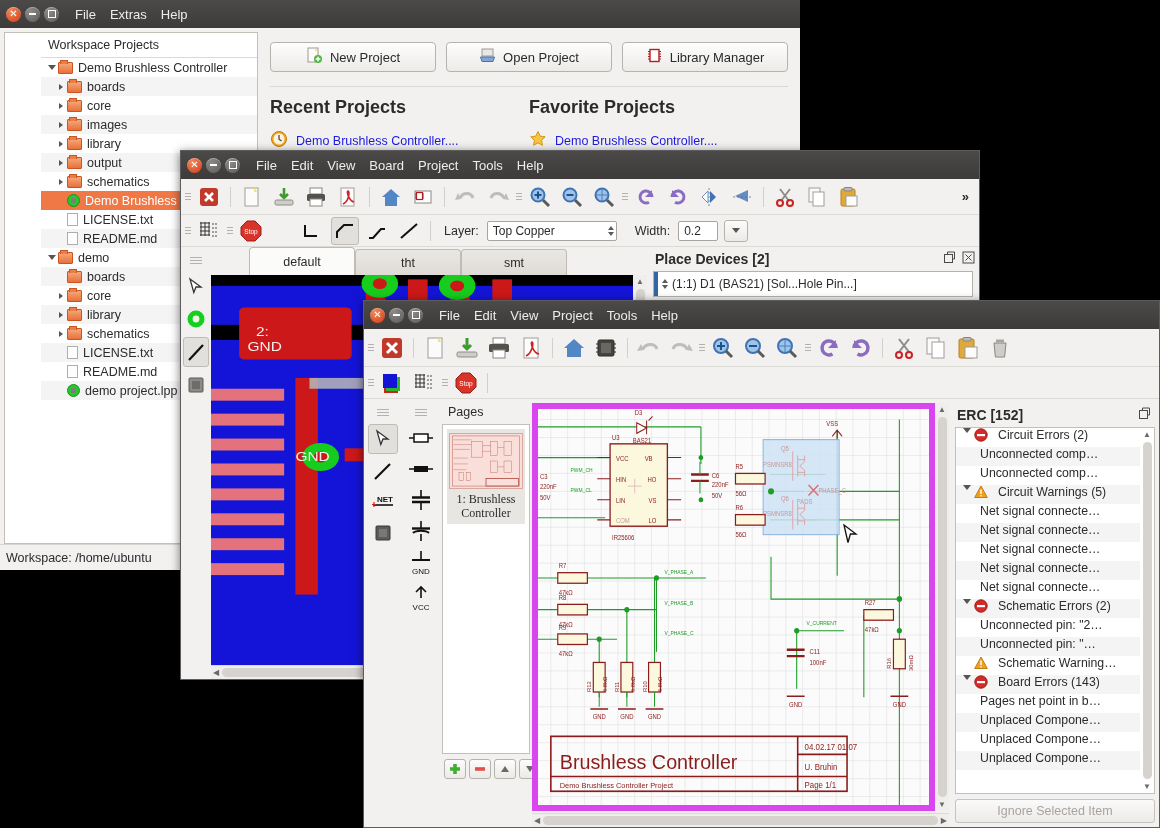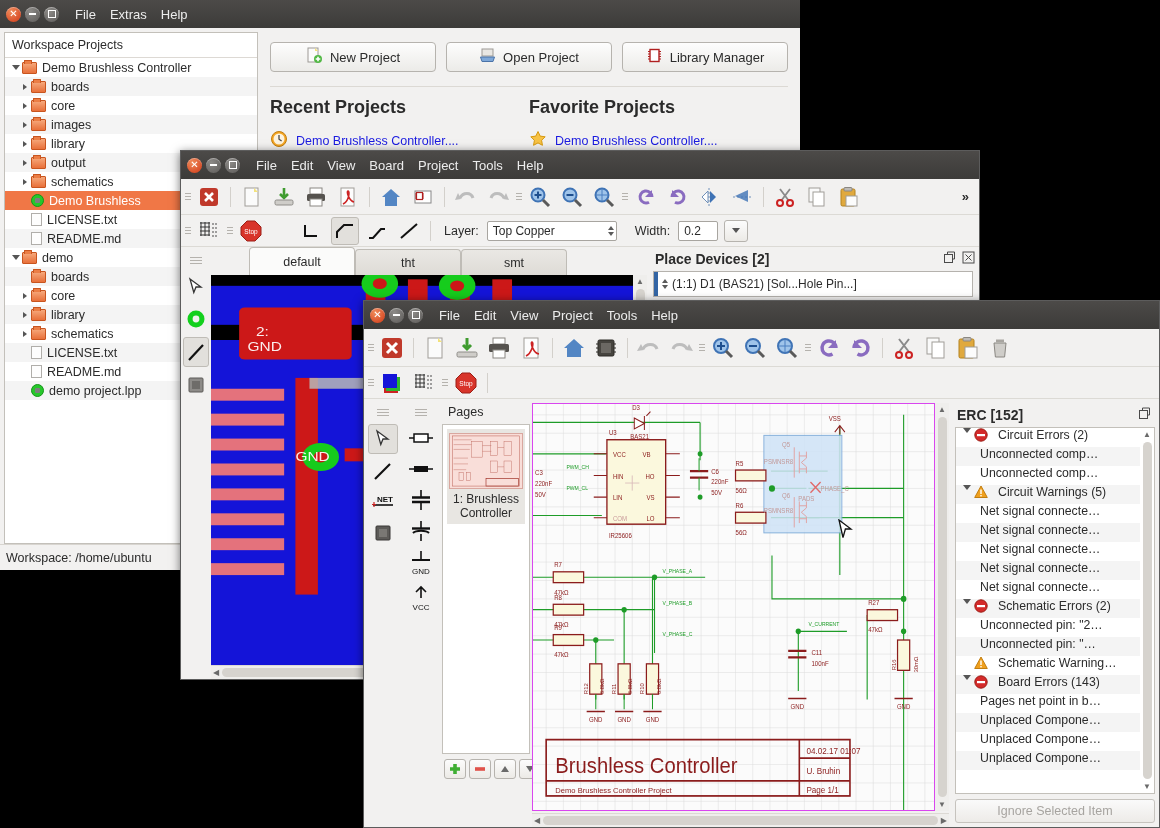--- a/index.html
+++ b/index.html
@@ -38,21 +38,21 @@
   .spin i { border-left:3px solid transparent; border-right:3px solid transparent; font-style:normal; }
   .spin i.u { border-bottom:4px solid #5a5a5a; margin-bottom:2px;}
   .spin i.d { border-top:4px solid #5a5a5a;}
   .btnflat { height:22px; min-width:22px; border:1px solid #b6b3ae; border-radius:3px;
              background:linear-gradient(#fcfcfc,#eceae6); display:flex; align-items:center; justify-content:center;}
 
   
   #win-manager { left:0; top:0; width:800px; height:544px; border:none; }
   #win-manager .body { display:flex; height:516px; background:#f2f1f0; }
   .wsp-panel { width:254px; background:#fff; border:1px solid #c3c0ba; margin:4px 0 0 4px;
-               display:flex; flex-direction:column; }
+               display:flex; flex-direction:column;padding-left:36px; }
   .wsp-head { font-size:12.5px; padding:5px 7px; background:#fff; border-bottom:1px solid #ddd9d4; }
   .tree { flex:1; overflow:hidden; }
   .trow { display:flex; align-items:center; height:19px; font-size:12.5px; padding-left:4px; white-space:nowrap; }
   .trow:nth-child(even){ background:#f4f4f4; }
   .trow.sel { background:#f07746; color:#fff; }
   .arrow { width:13px; flex:0 0 auto; display:flex; align-items:center; justify-content:center; }
   .arrow i { font-style:normal; display:block; border-left:4px solid #555; border-top:3.5px solid transparent;
              border-bottom:3.5px solid transparent; }
   .arrow.open i { border-left:4px solid transparent; border-right:4px solid transparent;
                   border-top:5px solid #555; border-bottom:none; }
@@ -99,21 +99,21 @@
   .dock-title { display:flex; align-items:center; font-size:14px; padding:4px 4px 4px 8px;font-weight:bold; }
   .dock-title .sp { flex:1; }
 
   
   #win-sch { left:363px; top:300px; width:797px; height:528px; }
   .sch-left { width:76px; display:flex; padding-top:4px; }
   .toolcol { width:38px; display:flex; flex-direction:column; align-items:center; gap:3px; }
   .pages-panel { width:92px; padding:4px 2px 0 2px; }
   .pages-head { font-size:12.5px; padding:2px 0 5px 6px; }
   .pages-list { background:#fff; border:1px solid #c3c0ba; height:330px; padding:4px; }
-  .page-item { background:#e8e6e2; padding:4px 2px; text-align:center; font-size:12px; line-height:14px;}
+  .page-item { background:#e8e6e2; padding:4px 2px; text-align:center; font-size:12px; line-height:14px;font-family:Liberation Serif, serif;}
   .page-thumb { height:56px; background:#f7d9d4; border:1px solid #d9a79f; margin-bottom:3px; position:relative; overflow:hidden;}
   .pages-btns { display:flex; gap:3px; margin-top:5px; padding-left:2px; }
 
   .canvas-sch { background:#fbfbfb; position:relative; overflow:hidden; }
 
   .erc-panel { width:210px; padding:4px 4px 0 6px; display:flex; flex-direction:column; }
   .erc-list { flex:1; background:#fff; border:1px solid #c3c0ba; overflow:hidden; display:flex; }
   .erc-rows { flex:1; }
   .erc-row { height:19px; display:flex; align-items:flex-start; font-size:12.3px; white-space:nowrap; padding-left:4px;}
   .erc-row:nth-child(even){ background:#f4f4f4; }
@@ -1051,21 +1051,21 @@
         <div class="btnflat" style="width:20px;height:20px">
           <svg width="12" height="12" viewBox="0 0 12 12">
               <path d="M6 9L2 3h8z" fill="#6a6a6a"></path>
             </svg>
           </div>
       </div>
     </div>
 
     <div style="flex:1; display:flex; flex-direction:column; min-width:0; padding-top:4px">
       <div style="flex:1; display:flex; min-height:0">
-        <div class="canvas-sch" style="flex:1; border:1px solid #d946ef">
+        <div class="canvas-sch" style="flex:1; border:6px solid #d946ef">
           <svg width="100%" height="100%" viewBox="0 0 396 375" preserveAspectRatio="none">
             <rect width="396" height="375" fill="#fbfbfb"></rect>
             <g stroke="#dcdcdc" stroke-width=".5">
               <path d="M13 0v375M30 0v375M47 0v375M64 0v375M81 0v375M98 0v375M115 0v375M132 0v375M149 0v375M166 0v375M183 0v375M200 0v375M217 0v375M234 0v375M251 0v375M268 0v375M285 0v375M302 0v375M319 0v375M336 0v375M353 0v375M370 0v375M387 0v375"></path>
               <path d="M0 10h396M0 27h396M0 44h396M0 61h396M0 78h396M0 95h396M0 112h396M0 129h396M0 146h396M0 163h396M0 180h396M0 197h396M0 214h396M0 231h396M0 248h396M0 265h396M0 282h396M0 299h396M0 316h396M0 333h396M0 350h396M0 367h396"></path>
             </g>
 
             <g stroke="#1e9c28" stroke-width="1.1" fill="none">
               <path d="M0 17h165"></path>
                 <path d="M0 46h72"></path>

